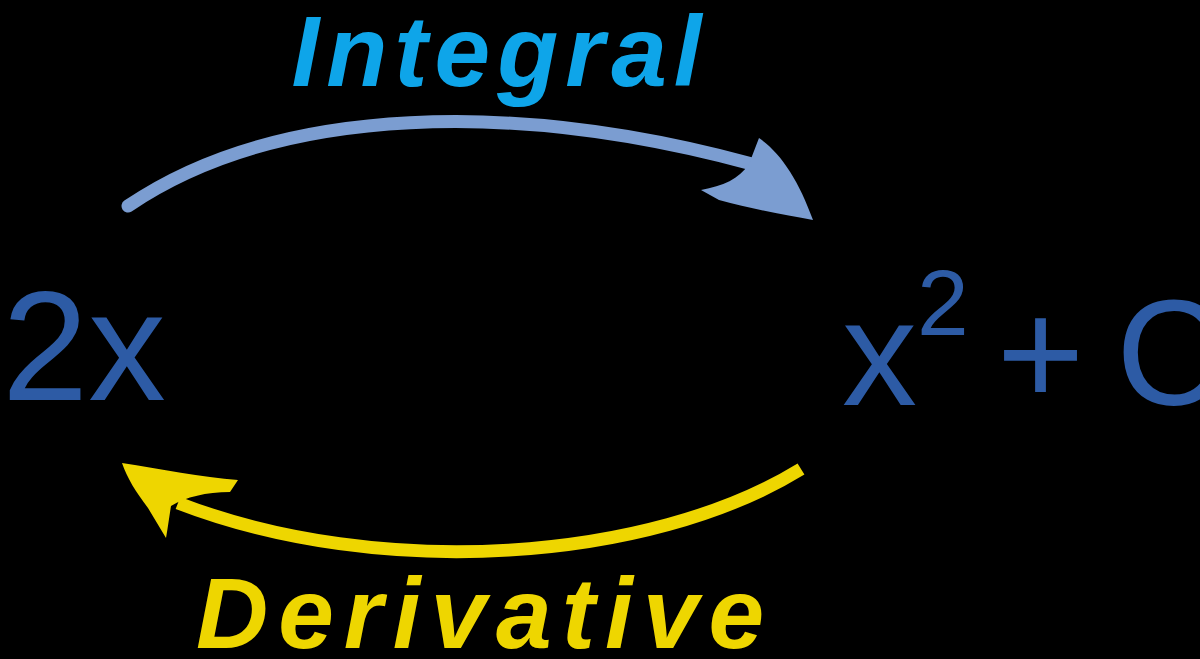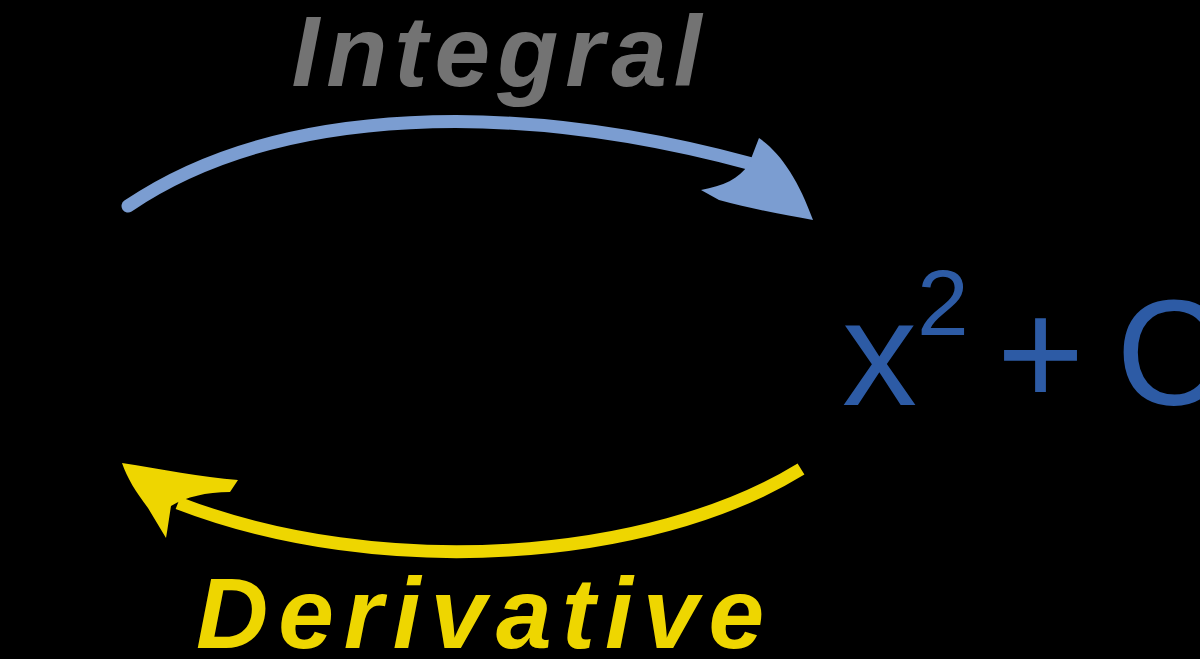--- a/index.html
+++ b/index.html
@@ -93,20 +93,21 @@
       <path d="M 122 463
                C 160 469 202 477 238 480
                L 230 492
                C 206 492 186 497 171 506
                C 169 518 168 527 166 538
                L 148 508
                C 136 492 127 478 122 463 Z" stroke="none" fill="#eed600"></path>
     </g>
   </svg>
 
-  <div class="label label-integral" style="color: #737373;">Integral</div>
+  <div class="label label-integral" style="color: #0ea5e9;">Integral</div>
 
+  <div class="term term-left" style="color: rgb(45, 91, 165);">2x</div>
 
   <div class="term term-right" style="color: rgb(45, 91, 165);"><span>x</span><span class="sup">2</span><span class="plus-c">+ C</span></div>
 
   <div class="label label-derivative" style="color: rgb(238, 214, 0);">Derivative</div>
 
 </div>
 
 </body></html>

